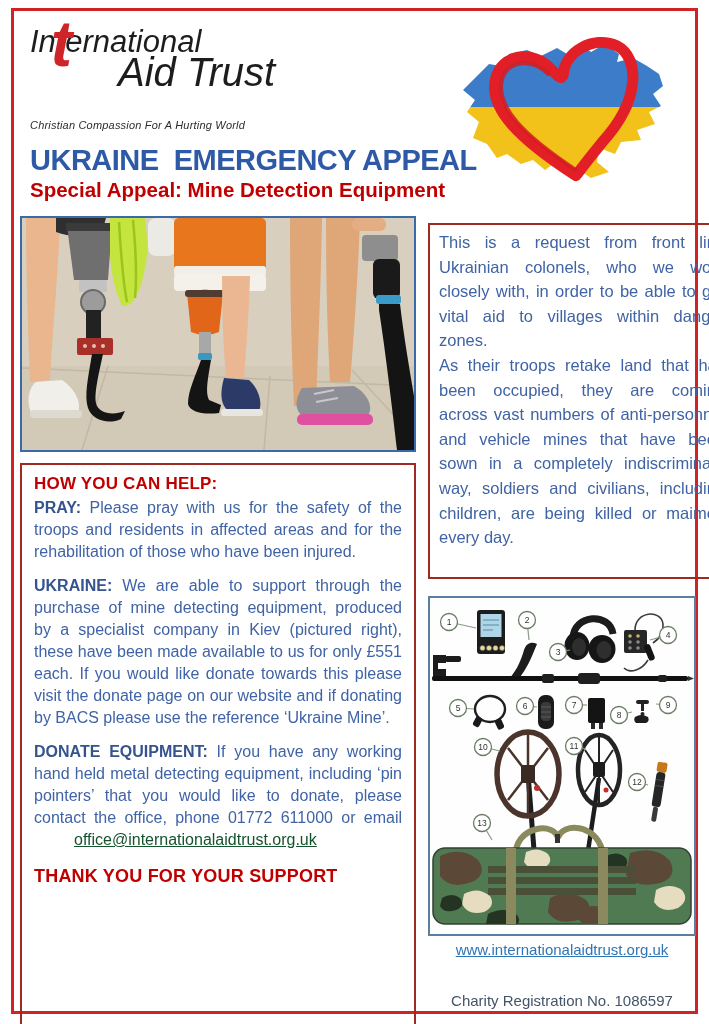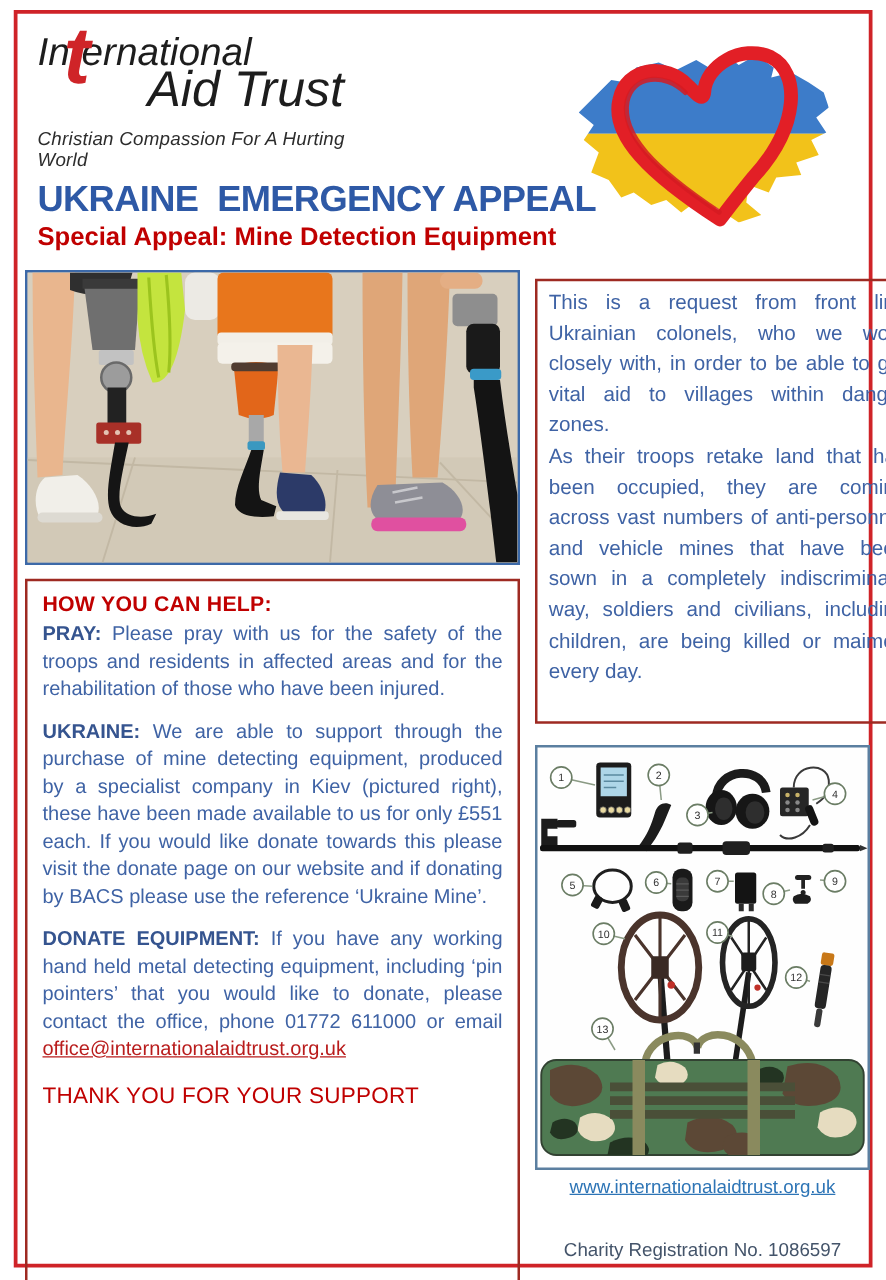--- a/index.html
+++ b/index.html
@@ -8,21 +8,21 @@
   .outer-border{position:absolute;left:11px;top:8px;width:681px;height:1000px;
         border:3px solid #cf2328;pointer-events:none;}
 
   
   .logo{position:absolute;left:30px;top:24px;width:280px;
         font-family:Liberation Sans, sans-serif;font-style:italic;color:#1d1d1d;}
   .logo .l1{font-size:31px;white-space:nowrap;}
   .logo .bigT{font-size:64px;color:#cf2428;font-style:italic;line-height:0;
         position:relative;top:14px;margin:0 -7px 0 -5px;font-weight:bold;}
   .logo .l2{font-size:40px;margin:-10px 0 0 88px;}
-  .logo .tagline{font-size:15px;margin-top:8px;color:#2c2c2c;letter-spacing:.2px;}
+  .logo .tagline{font-size:11px;margin-top:24px;color:#2c2c2c;letter-spacing:.2px;}
 
   .title{position:absolute;left:30px;top:144px;font-size:29px;font-weight:bold;
         color:#2e59a6;white-space:pre;letter-spacing:-.5px;}
   .subtitle{position:absolute;left:30px;top:178px;font-size:20.5px;font-weight:bold;color:#c00000;}
 
   .map-wrap{position:absolute;left:449px;top:14px;width:240px;height:198px;}
 
   .photo{position:absolute;left:20px;top:216px;width:392px;height:232px;
         border:2px solid #3c69a8;background:#d8cfbe;}
 
@@ -30,22 +30,22 @@
         box-sizing:border-box;border:2px solid #9e2a22;padding:5px 9px;
         color:#3f63a5;font-size:16.5px;line-height:24.6px;text-align:justify;}
   .intro-box p{margin:0;}
 
   .help-box{position:absolute;left:20px;top:463px;width:396px;height:612px;
         box-sizing:border-box;border:2px solid #9e2a22;padding:8px 12px;
         color:#3f63a5;font-size:16px;line-height:22px;text-align:justify;}
   .help-box h2{margin:0 0 2px 0;font-size:17px;color:#c00000;letter-spacing:.2px;}
   .help-box p{margin:0 0 12px 0;}
   .help-box b{color:#35548f;}
-  .email{text-decoration:underline;color:#b91c1c;}
-  .thanks{font-size:18px;font-weight:normal;color:#c00000;margin-top:14px;letter-spacing:.2px;}
+  .email{text-decoration:underline;color:#14532d;margin-left:40px;}
+  .thanks{font-size:18px;font-weight:bold;color:#c00000;margin-top:14px;letter-spacing:.2px;}
 
   .equip-box{position:absolute;left:428px;top:596px;width:268px;height:340px;
         box-sizing:border-box;border:2px solid #5b7fa0;background:#fefefe;}
 
   .footer{position:absolute;left:428px;top:941px;width:268px;text-align:center;line-height:18px;}
   .footer .site{font-size:15px;color:#2e75b6;text-decoration:underline;}
   .footer .charity{font-size:15px;color:#44546a;margin-top:33px;}
 </style>
 </head>
 <body>

